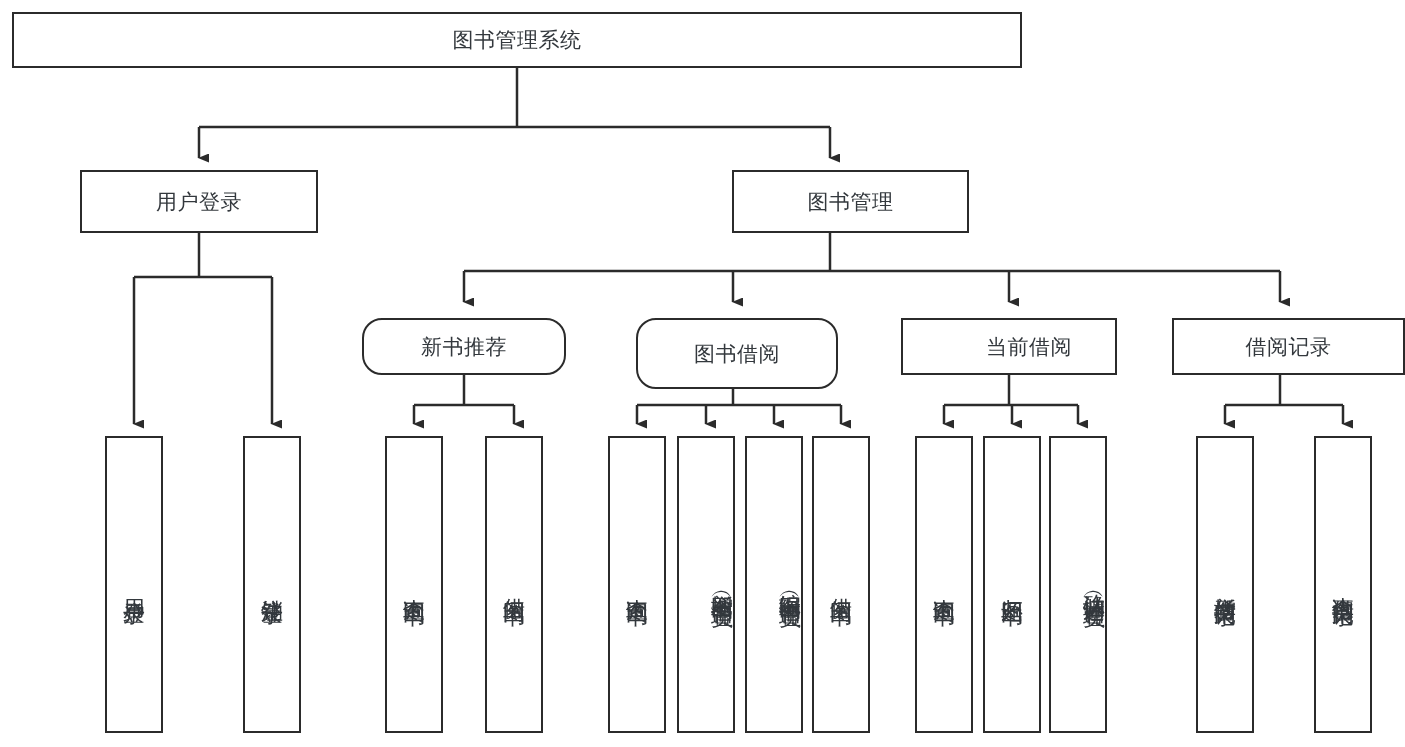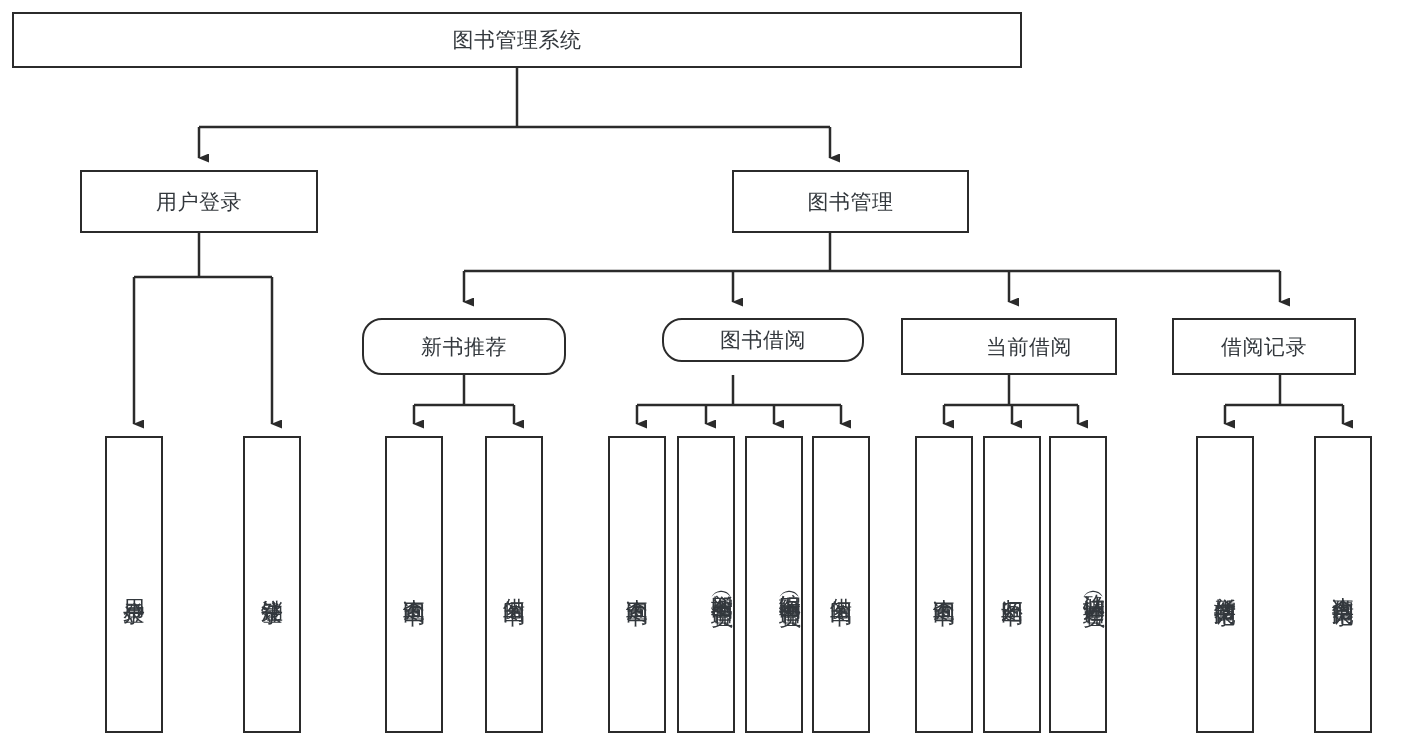--- a/index.html
+++ b/index.html
@@ -128,27 +128,27 @@
   <div class="node h" style="left:80px; top:170px; width:238px; height:63px;">
     <span>用户登录</span>
   </div>
   <div class="node h" style="left:711px; top:170px; width:237px; height:63px;margin-left:21px;">
     <span>图书管理</span>
   </div>
 
   <div class="node h" style="left:362px; top:318px; width:204px; height:57px;border-radius:20px;">
     <span>新书推荐</span>
   </div>
-  <div class="node h" style="left:662px; top:318px; width:202px; height:44px;border-radius:20px;">
+  <div class="node h" style="left:636px; top:318px; width:202px; height:71px;border-radius:20px;">
     <span>图书借阅</span>
   </div>
   <div class="node h" style="left:901px; top:318px; width:216px; height:57px;padding-left:40px;">
     <span>当前借阅</span>
   </div>
-  <div class="node h" style="left:1172px; top:318px; width:184px; height:57px;">
+  <div class="node h" style="left:1172px; top:318px; width:233px; height:57px;">
     <span>借阅记录</span>
   </div>
 
   <div class="node v" style="left:105px; top:436px; width:58px; height:297px;">
     <span class="vlabel">用户登录</span>
   </div>
   <div class="node v" style="left:243px; top:436px; width:58px; height:297px;">
     <span class="vlabel">注销登录</span>
   </div>
 

